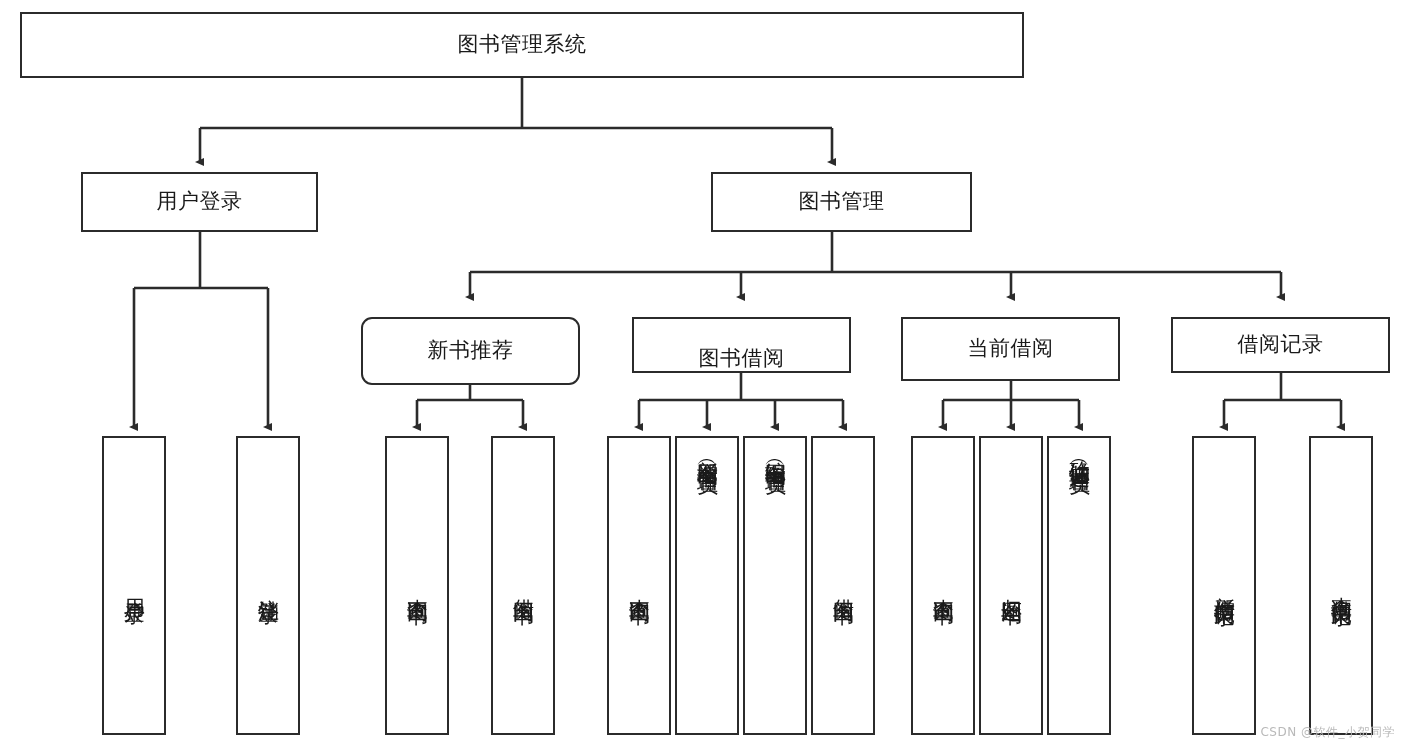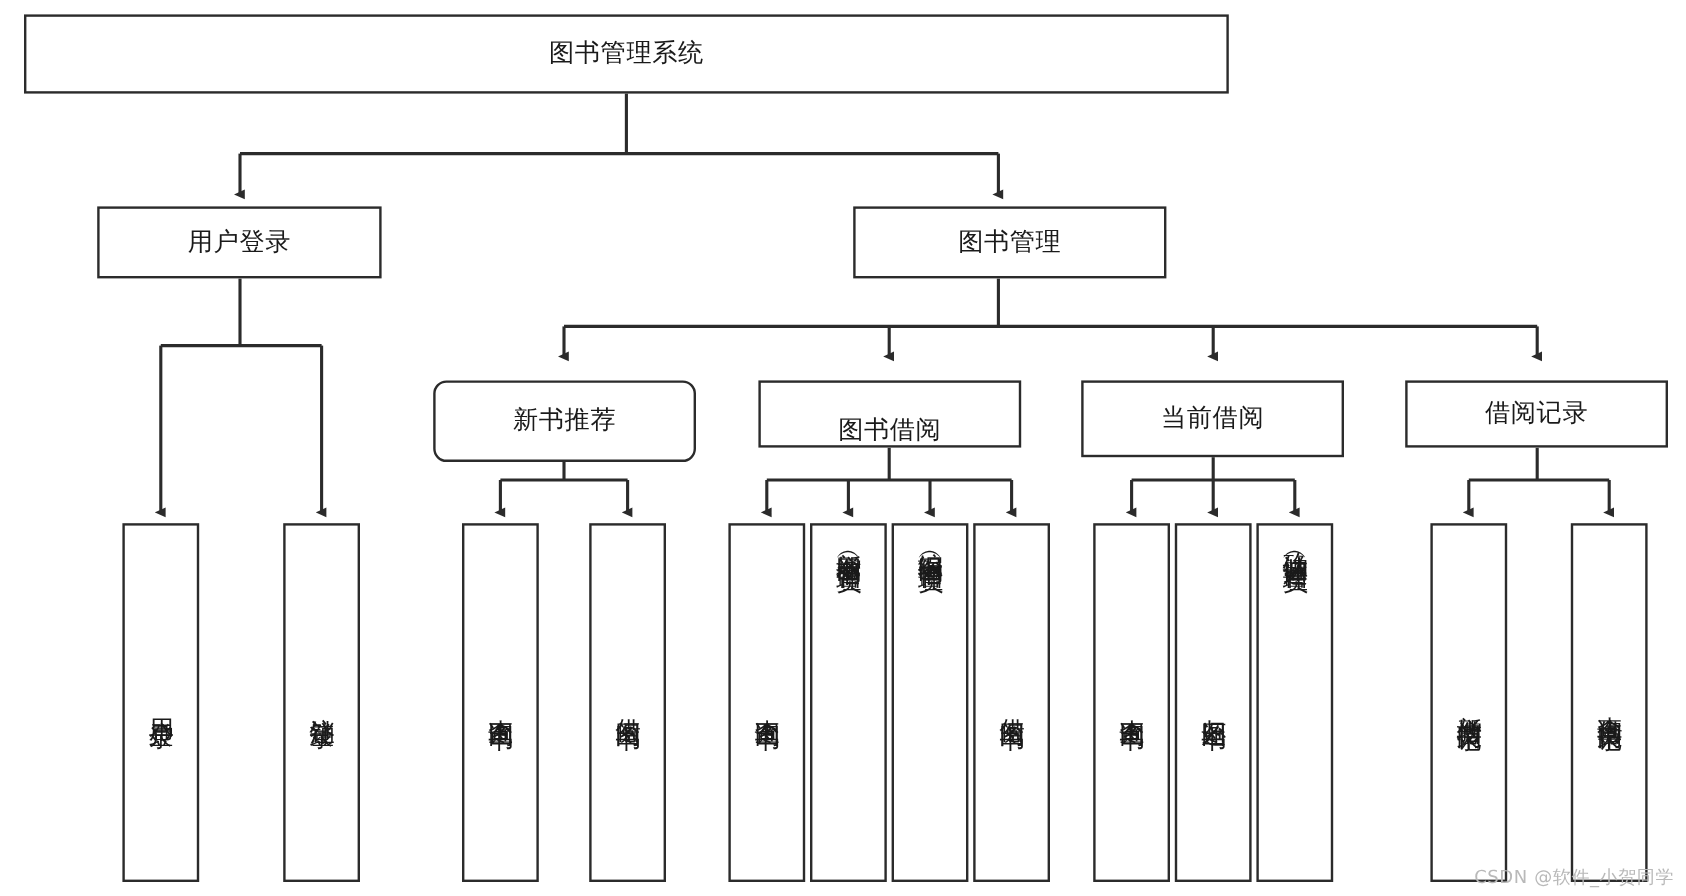--- a/index.html
+++ b/index.html
@@ -56,21 +56,21 @@
     padding-top: 6px;
   }
   .leaf-box.center-v {
     align-items: center;
     padding-top: 0;
   }
   #watermark {
     position: absolute;
     right: 10px;
     bottom: 6px;
-    font-size: 15px;
+    font-size: 12px;
     color: #b9b9b9;
     letter-spacing: 0.5px;
     white-space: nowrap;
     pointer-events: none;
   }
 </style>
 </head>
 <body>
 
 <div id="diagram-root">

